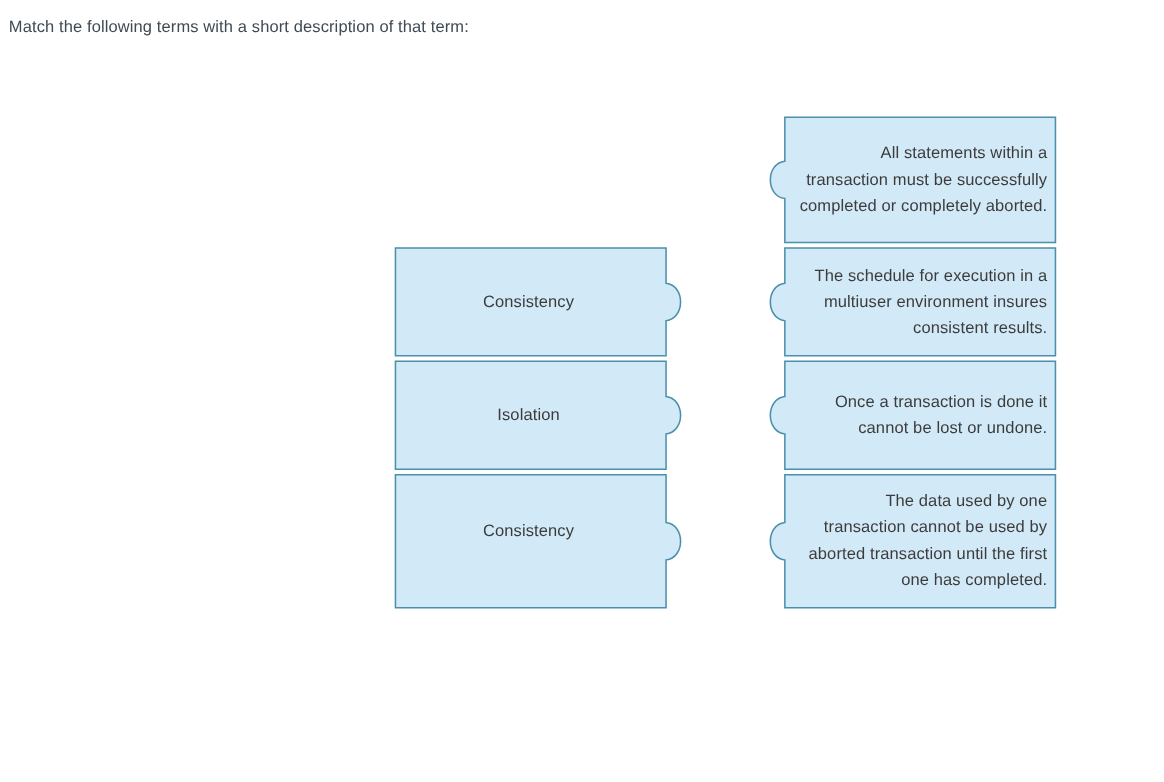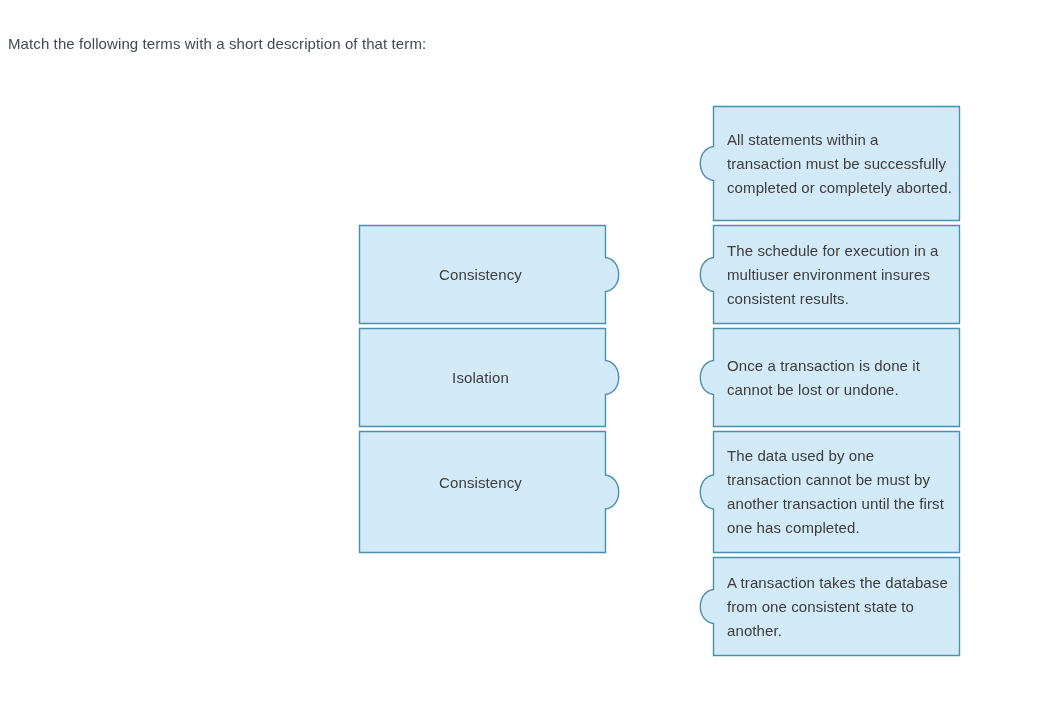--- a/index.html
+++ b/index.html
@@ -11,21 +11,21 @@
     width: 1058px;
     height: 711px;
     position: relative;
     font-family: "Liberation Sans", sans-serif;
     overflow: hidden;
   }
 
   #prompt {
     position: absolute;
     left: 8px;
-    top: 34px;
+    top: 15px;
     font-size: 15px;
     line-height: 20px;
     color: #3f4a55;
     letter-spacing: 0.1px;
     white-space: nowrap;
   }
 
   #match-board {
     position: absolute;
     left: 359px;
@@ -55,21 +55,21 @@
   .piece-label {
     position: absolute;
     left: 0;
     top: 0;
     width: 100%;
     height: 100%;
     display: flex;
     align-items: center;
     justify-content: center;
     box-sizing: border-box;
-    text-align: left;
+    text-align: right;
     font-size: 15px;
     line-height: 24px;
     color: #3c3c3c;
     letter-spacing: 0.1px;
     pointer-events: none;
   }
 
   .term-piece {
     left: 0;
     width: 247px;
@@ -132,24 +132,18 @@
       <div class="piece term-piece" style="height: 104px;">
         <svg width="247" height="122">
           <path d="M 0.5 0.5 L 246.5 0.5 L 246.5 44 C 264.1 46 264.1 76 246.5 78 L 246.5 121.5 L 0.5 121.5 Z" fill="#d2e9f7" stroke="#4a90ac" stroke-width="1.4" stroke-linejoin="miter"></path>
         </svg>
         <div class="piece-label">Consistency</div>
       </div>
       <div class="piece desc-piece" style="height: 122px;">
         <svg width="247" height="122">
           <path d="M 0.5 0.5 L 246.5 0.5 L 246.5 121.5 L 0.5 121.5 L 0.5 78 C -17.1 76 -17.1 46 0.5 44 Z" fill="#d2e9f7" stroke="#4a90ac" stroke-width="1.4" stroke-linejoin="miter"></path>
         </svg>
-        <div class="piece-label">The data used by one transaction cannot be must by another transaction until the first one has completed.</div>
+        <div class="piece-label">The data used by one transaction cannot be used by aborted transaction until the first one has completed.</div>
       </div>
     </div>
     <div class="match-row" style="position: absolute; left: 0px; top: 451px; height: 99px;">
-      <div class="piece desc-piece" style="height: 99px;">
-        <svg width="247" height="99">
-          <path d="M 0.5 0.5 L 246.5 0.5 L 246.5 98.5 L 0.5 98.5 L 0.5 66.5 C -17.1 64.5 -17.1 34.5 0.5 32.5 Z" fill="#d2e9f7" stroke="#4a90ac" stroke-width="1.4" stroke-linejoin="miter"></path>
-        </svg>
-        <div class="piece-label">A transaction takes the database from one consistent state to another.</div>
-      </div>
     </div>
   </div>
 
 </body></html>

